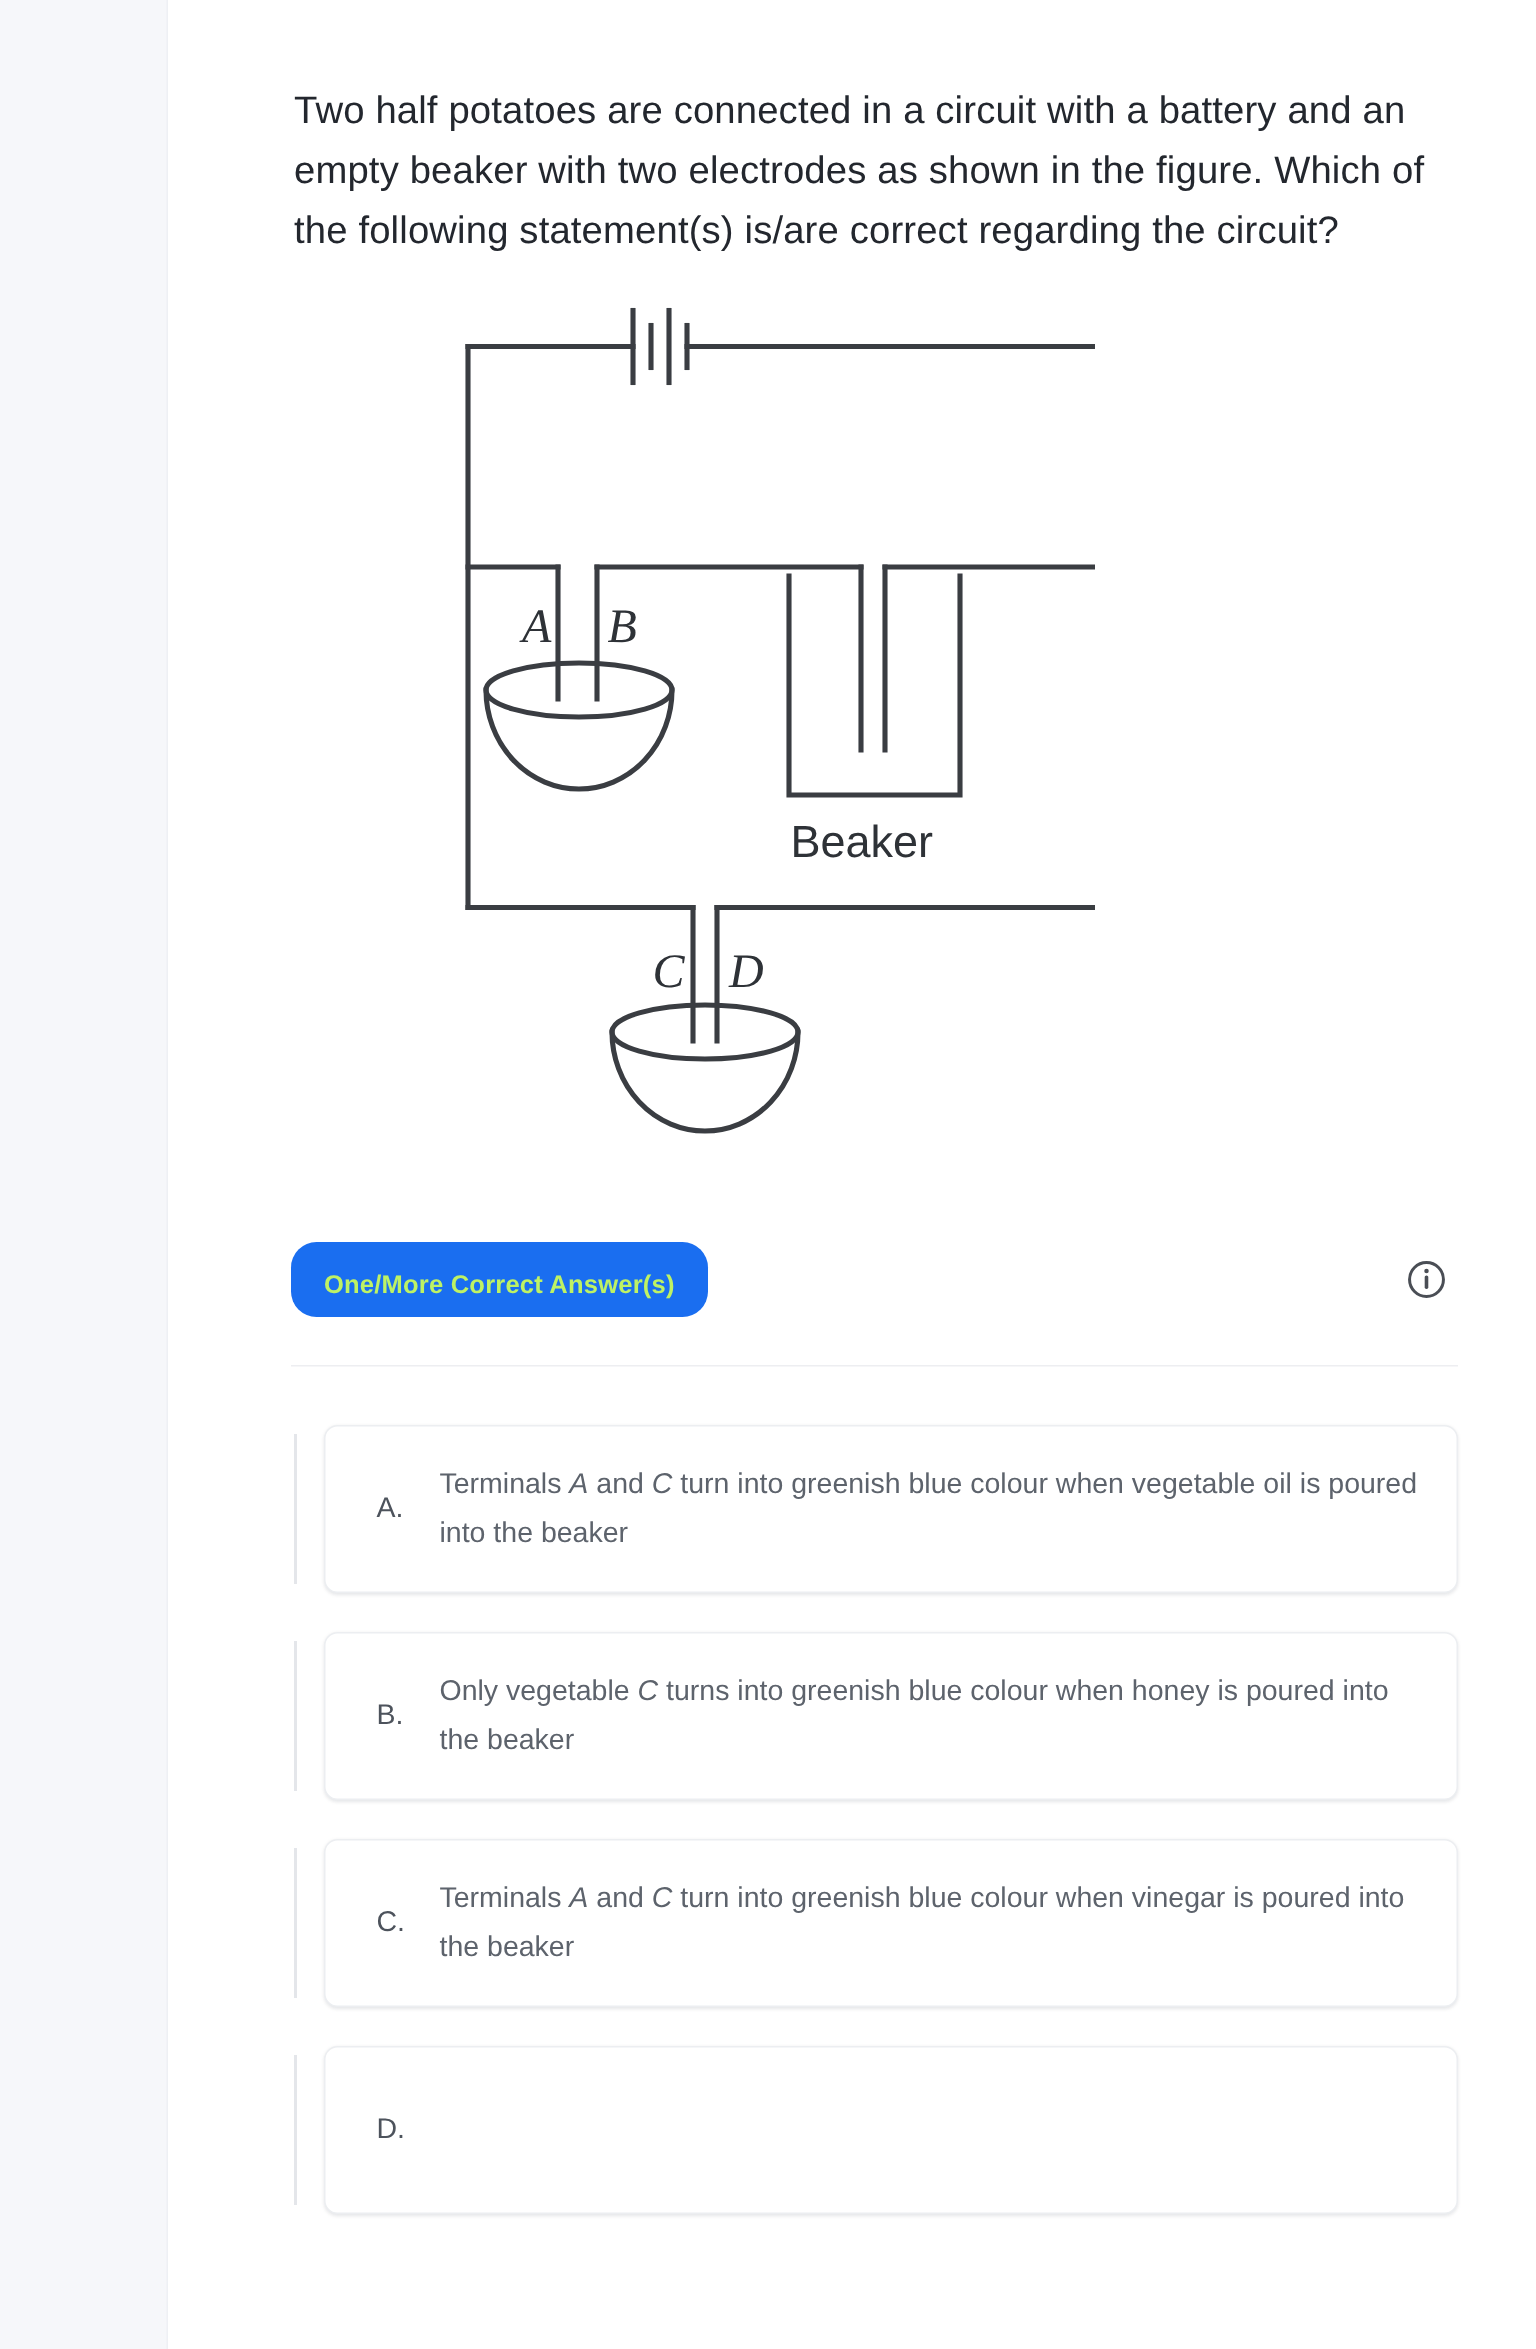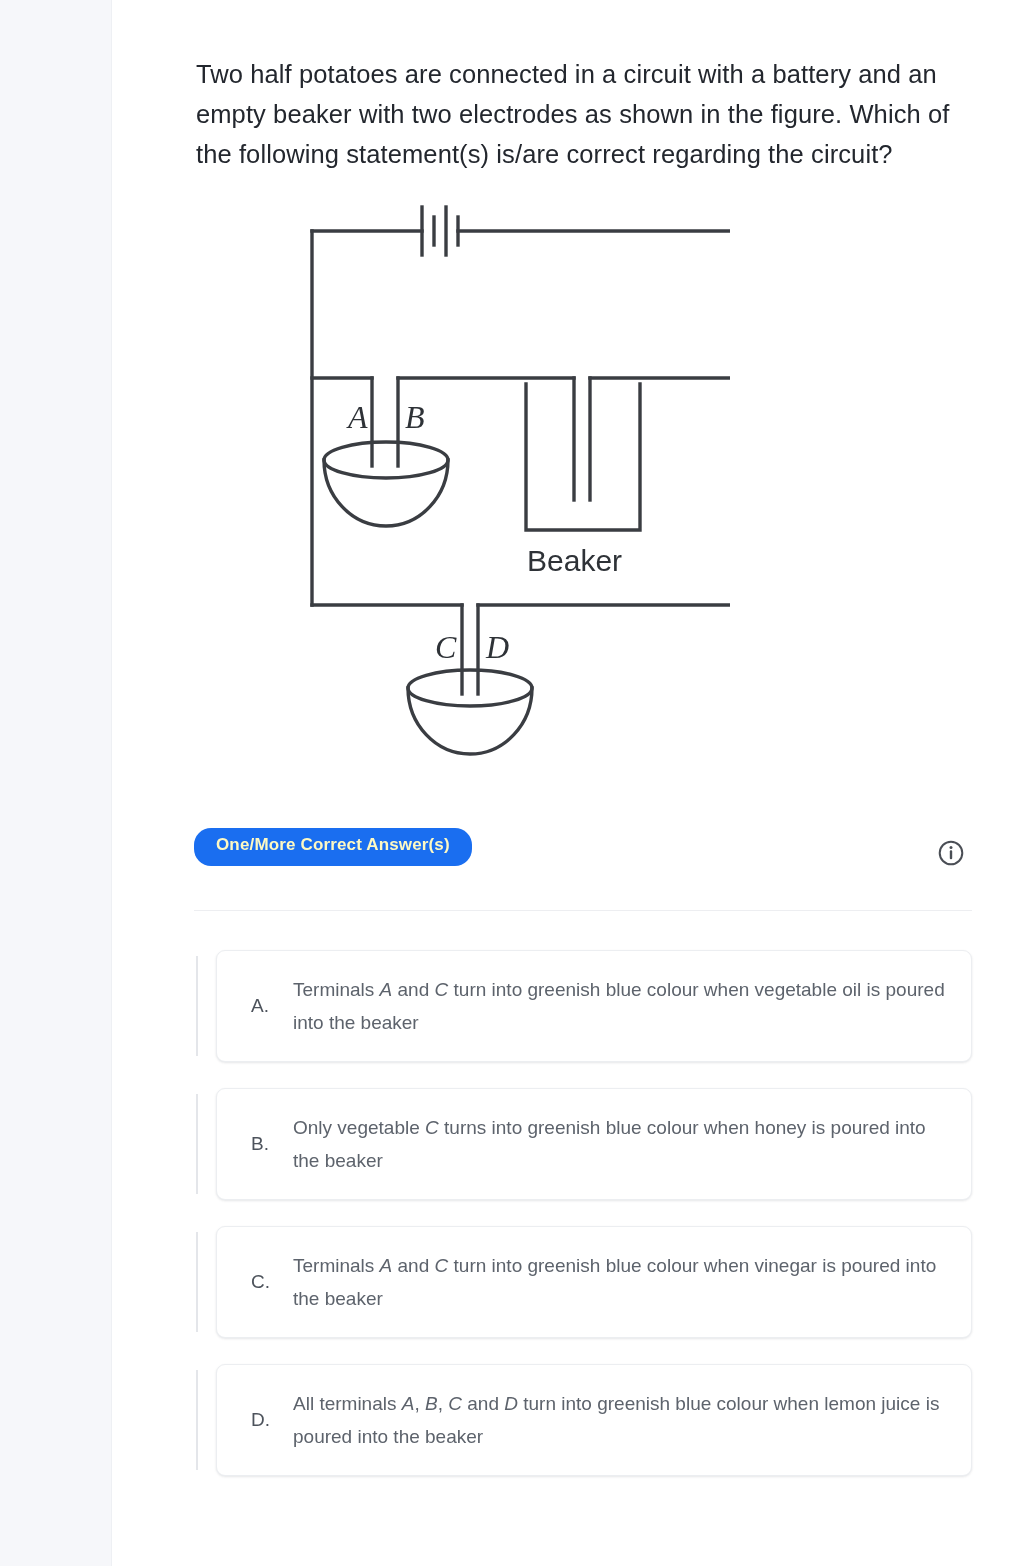--- a/index.html
+++ b/index.html
@@ -56,25 +56,25 @@
   .badge-row {
     position: absolute;
     left: 82px;
     top: 828px;
     width: 778px;
     height: 58px;
   }
   .badge {
     display: inline-block;
     background: #1a6ef0;
-    color: #fef9c3;
+    color: #bef264;
     font-size: 17px;
     font-weight: bold;
     letter-spacing: .15px;
-    padding: 8px 22px 13px 22px;
+    padding: 20px 22px 13px 22px;
     border-radius: 17px;
     line-height: 1;
     white-space: nowrap;
   }
   .info-icon {
     position: absolute;
     right: 6px;
     top: 10px;
     width: 30px; height: 30px;
   }
@@ -231,18 +231,17 @@
         <div class="option-rule"></div>
         <div class="option-card">
           <div class="option-letter">C.</div>
           <div class="option-text"><span>Terminals </span><i>A</i><span> and </span><i>C</i><span> turn into greenish blue colour when vinegar is poured into the beaker</span></div>
         </div>
       </div>
       <div class="option">
         <div class="option-rule"></div>
         <div class="option-card">
           <div class="option-letter">D.</div>
-          <div class="option-text"><span>All terminals </span><i>A</i><span>, </span><i>B</i><span>, </span><i>C</i><span> and </span><i>D</i><span> turn into greenish blue colour when lemon juice is poured into the beaker</span></div>
         </div>
       </div>
     </div>
 
 </div>
 
 </body></html>

